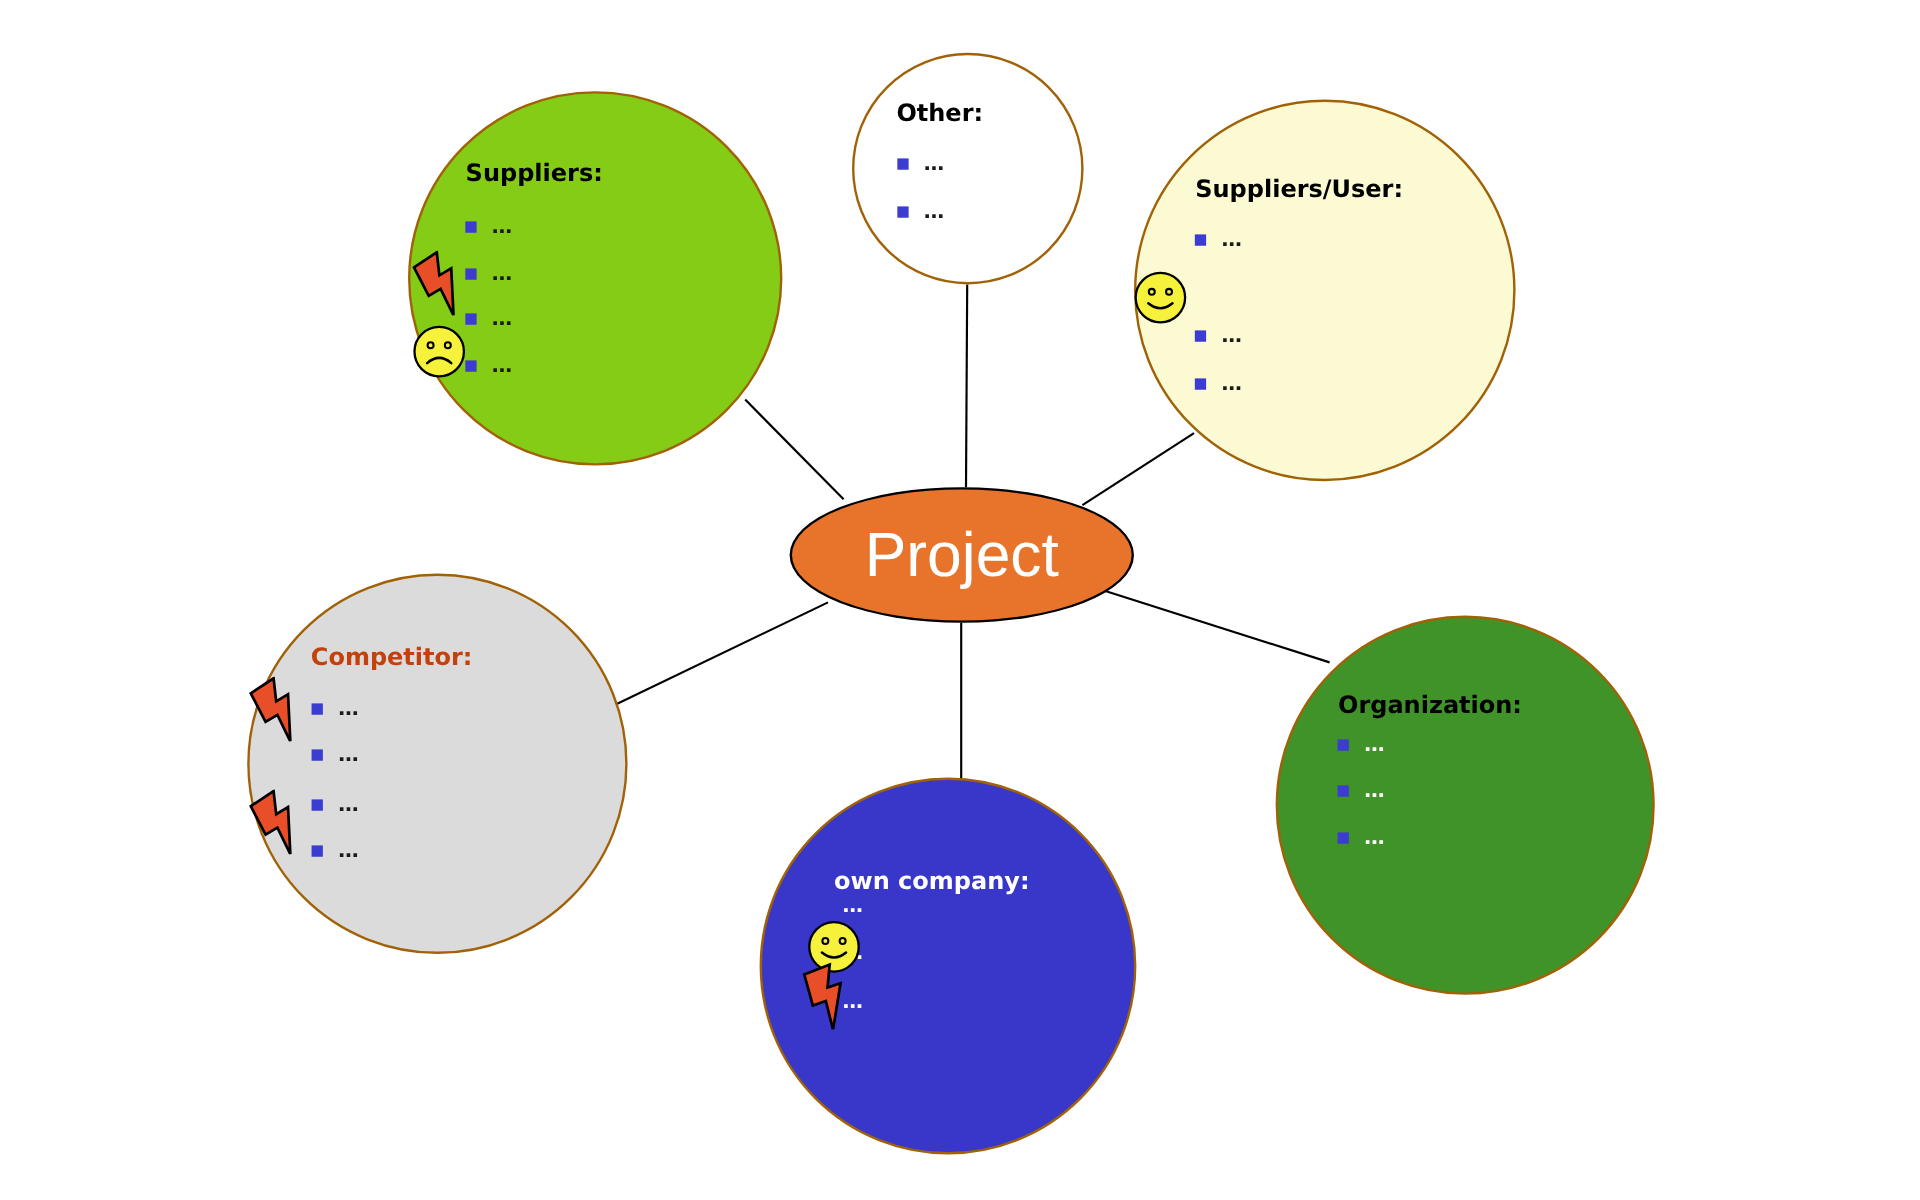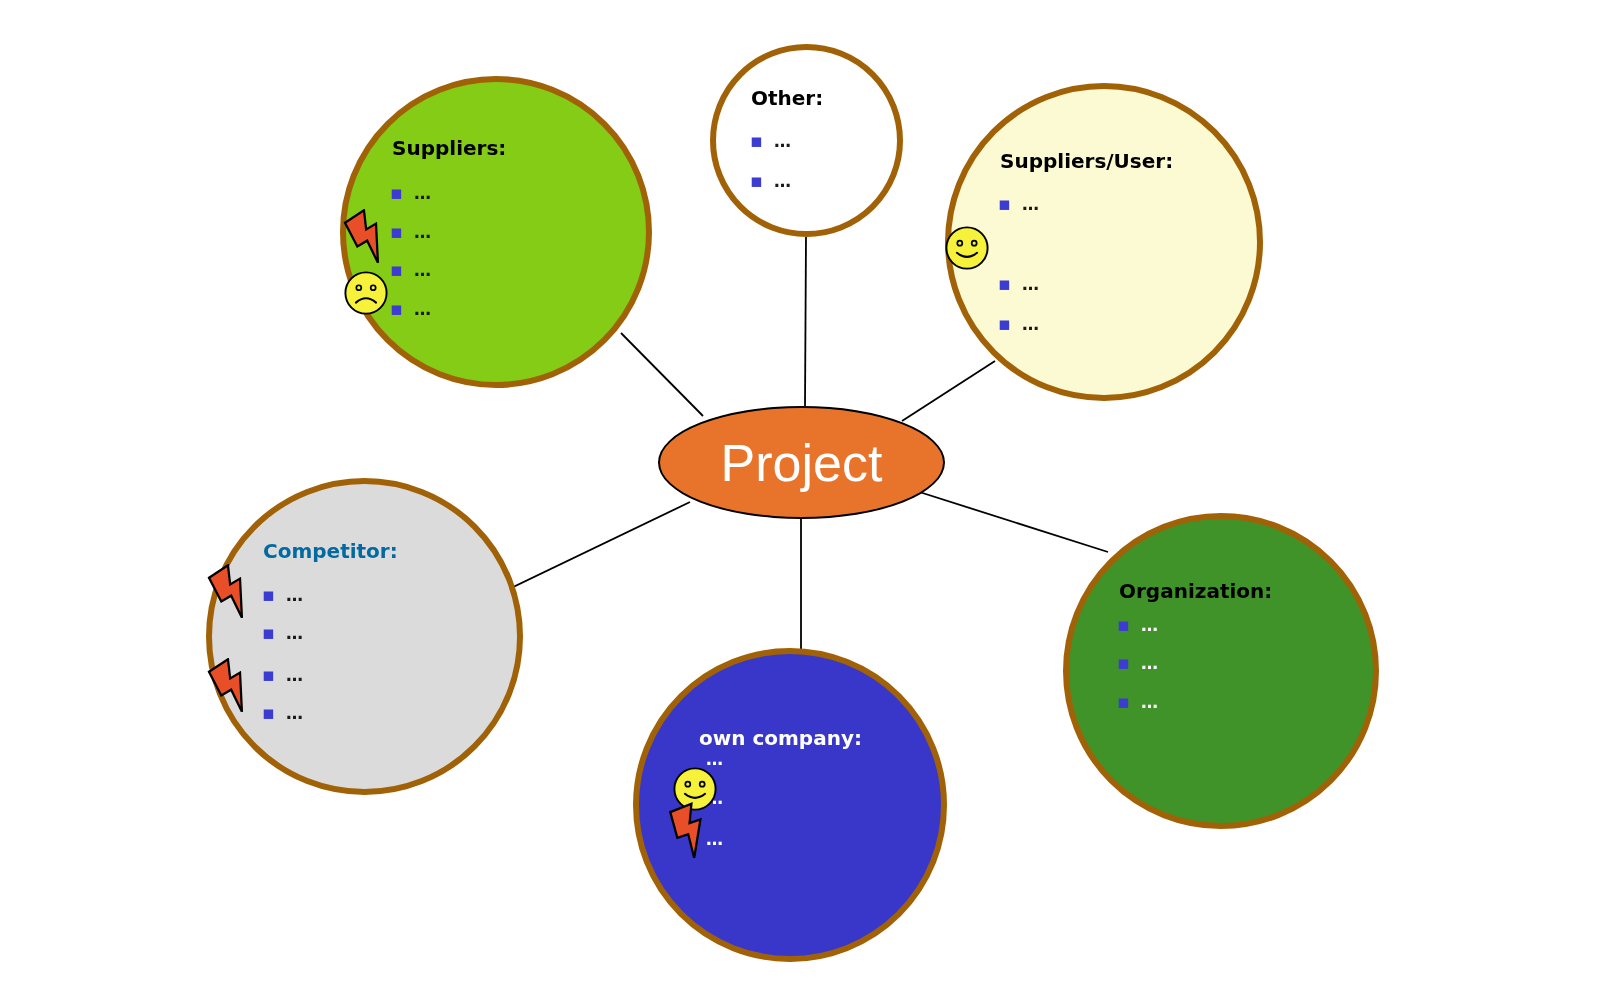--- a/index.html
+++ b/index.html
@@ -2,21 +2,21 @@
 <html><head>
 <meta charset="utf-8">
 <style>
   html,body{margin:0;padding:0;background:#ffffff;}
   .stage{
     position:relative;width:1600px;height:1000px;background:#ffffff;
     font-family:"DejaVu Sans", sans-serif;overflow:hidden;
   }
   .connectors{position:absolute;left:0;top:0;z-index:0;}
   .node{
-    position:absolute;border:6px solid #a16207;border-radius:50%;
+    position:absolute;border:2px solid #a16207;border-radius:50%;
     box-sizing:border-box;z-index:1;text-decoration:underline;
   }
   .node .title{
     position:absolute;font-weight:bold;font-size:20px;white-space:nowrap;
     letter-spacing:0px;
   }
   .node ul{margin:0;padding:0;list-style:none;}
   .node li{position:absolute;white-space:nowrap;height:22px;line-height:22px;}
   .marker{font-size:19px;color:#3C3CD2;margin-right:11px;}
   .dots{font-size:17px;font-weight:bold;}
@@ -50,21 +50,21 @@
   
   #n-customers{left:945px;top:83px;width:318px;height:318px;background:#FBFAD2;}
   #n-customers .title{left:49px;top:60px;color:#000;}
   #n-customers li{left:47px;color:#1a1a1a;}
   #n-customers li:nth-child(1){top:103px;}
   #n-customers li:nth-child(2){top:183px;}
   #n-customers li:nth-child(3){top:223px;}
 
   
   #n-competitor{left:206px;top:478px;width:317px;height:317px;background:#DBDBDB;}
-  #n-competitor .title{left:51px;top:55px;color:#0369a1;text-align:center;}
+  #n-competitor .title{left:51px;top:55px;color:#c2410c;text-align:center;}
   #n-competitor li{left:50px;color:#1a1a1a;}
   #n-competitor li:nth-child(1){top:99px;}
   #n-competitor li:nth-child(2){top:137px;}
   #n-competitor li:nth-child(3){top:179px;}
   #n-competitor li:nth-child(4){top:217px;}
 
   
   #n-own-company{left:633px;top:648px;width:314px;height:314px;background:#3837C9;}
   #n-own-company .title{left:60px;top:52px;color:#fff;margin-top:20px;}
   #n-own-company li{left:67px;}

